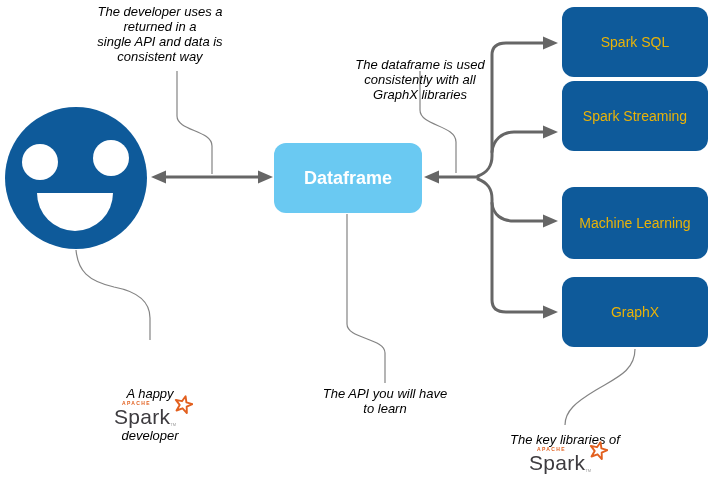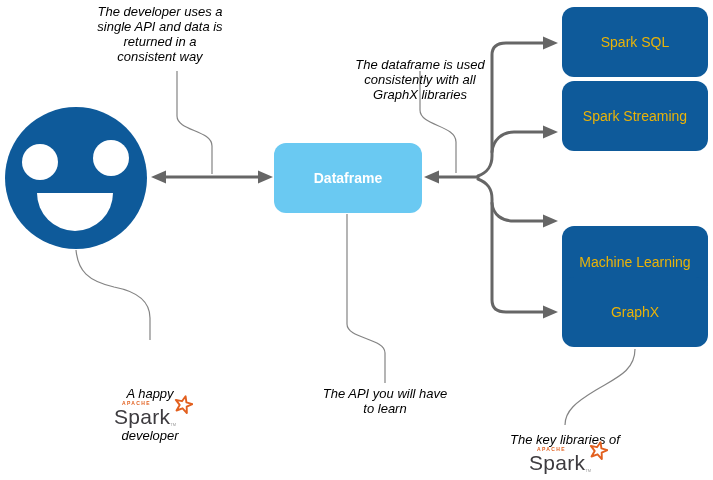--- a/index.html
+++ b/index.html
@@ -41,35 +41,35 @@
     width: 76px; height: 38px; background: #fff;
     border-radius: 0 0 38px 38px;
   }
 
   
   .df-box {
     position: absolute; left: 274px; top: 143px;
     width: 148px; height: 70px;
     background: var(--light-blue);
     border-radius: 12px;
-    color: #fff; font-weight: bold; font-size: 14px;
+    color: #fff; font-weight: bold; font-size: 18px;
     display: flex; align-items: center; justify-content: center;
   }
   .lib-box {
     position: absolute; left: 562px;
     width: 146px; height: 70px;
     background: var(--dark-blue);
     border-radius: 12px;
     color: #eab308; font-size: 14px; line-height: 17px;
     display: flex; flex-direction: column; align-items: center; justify-content: center;
     text-align: center;
   }
   .lib-sql { top: 7px; }
   .lib-streaming { top: 81px; }
-  .lib-ml { top: 187px; height: 72px; margin-top: 39px; }
+  .lib-ml { top: 187px; height: 72px; }
   .lib-graphx { top: 277px; }
 
   
   .note {
     position: absolute;
     font-style: italic; font-size: 13px; line-height: 15px;
     color: var(--note-color);
     text-align: center;
   }
   .note-developer { left: 70px; top: 4px; width: 180px; }
@@ -151,22 +151,22 @@
   </div>
   <div class="lib-box lib-ml">
     <span>Machine Learning</span>
   </div>
   <div class="lib-box lib-graphx">
     <span>GraphX</span>
   </div>
 
   <div class="note note-developer">
     <div>The developer uses a</div>
+    <div>returned in a</div>
     <div>single API and data is</div>
-    <div>returned in a</div>
     <div>consistent way</div>
   </div>
 
   <div class="note note-dataframe">
     <div>The dataframe is used</div>
     <div>consistently with all</div>
     <div>GraphX libraries</div>
   </div>
 
   <div class="note note-api">

